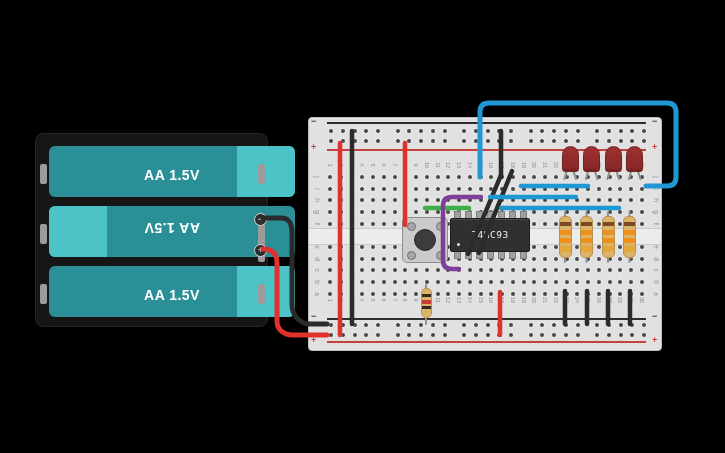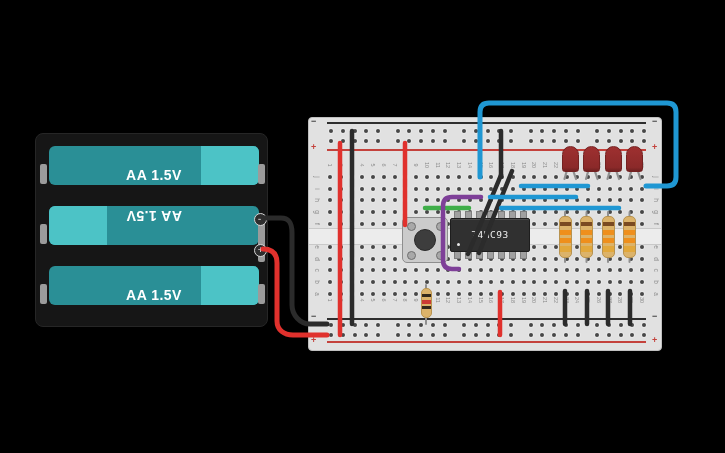--- a/index.html
+++ b/index.html
@@ -1,21 +1,21 @@
 <!DOCTYPE html>
 <html><head>
 <meta charset="utf-8">
 <style>
   html,body{margin:0;padding:0;background:#000;}
   .scene{position:relative;width:725px;height:453px;background:#000;overflow:hidden;
          font-family:"Liberation Sans",sans-serif;}
   
   .battery-pack{position:absolute;left:35px;top:133px;width:233px;height:194px;
                 background:#161616;border-radius:8px;border:1px solid #262626;box-sizing:border-box;}
-  .battery{position:absolute;left:13px;width:210px;height:39px;border-radius:6px;overflow:hidden;}
+  .battery{position:absolute;left:13px;width:210px;height:51px;border-radius:6px;overflow:hidden;padding-left:36px;}
   .battery .cap{position:absolute;top:0;right:0;width:58px;height:57px;}
   .battery .blabel{position:absolute;left:0;top:0;width:100%;height:57px;display:flex;
                    align-items:center;justify-content:center;color:#fff;font-weight:bold;
                    font-size:14px;letter-spacing:.5px;}
   .battery.flipped{transform:rotate(180deg);}
   .contact{position:absolute;width:7px;height:20px;background:#9b9b9b;border-radius:2px;}
   .terminal{position:absolute;width:13px;height:13px;border-radius:50%;background:#2e2e2e;
             border:1.5px solid #d6d6d6;box-sizing:border-box;color:#fff;display:flex;
             align-items:center;justify-content:center;font-size:9px;line-height:9px;}
   

